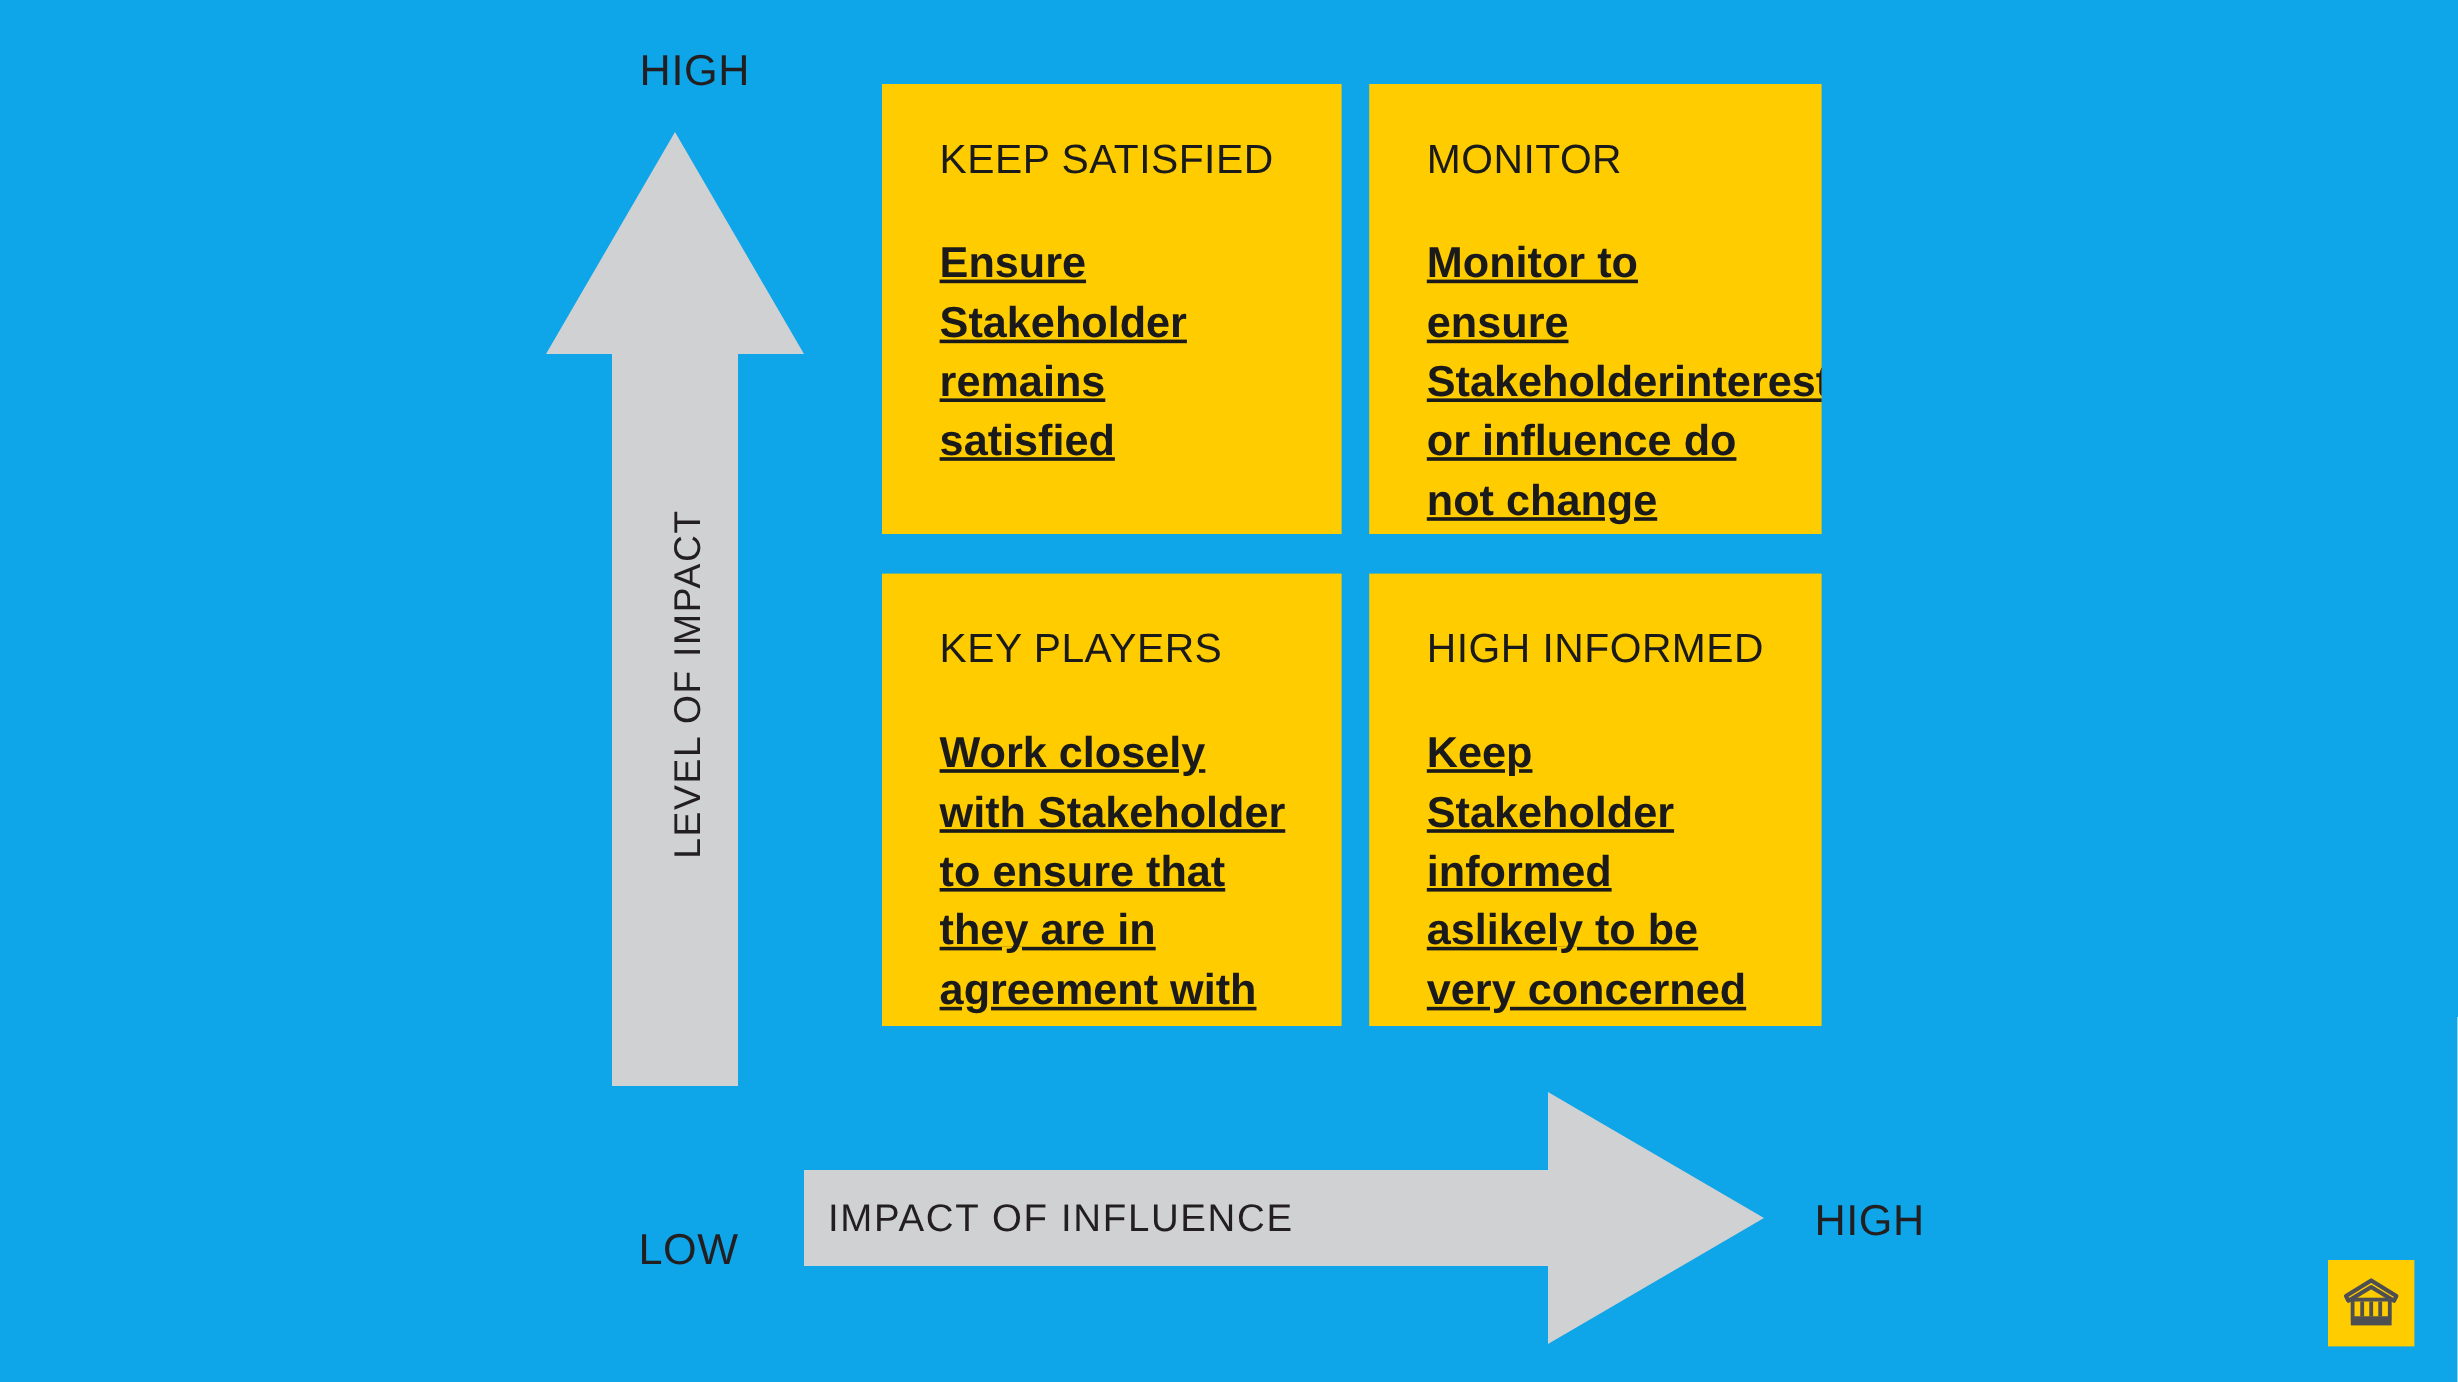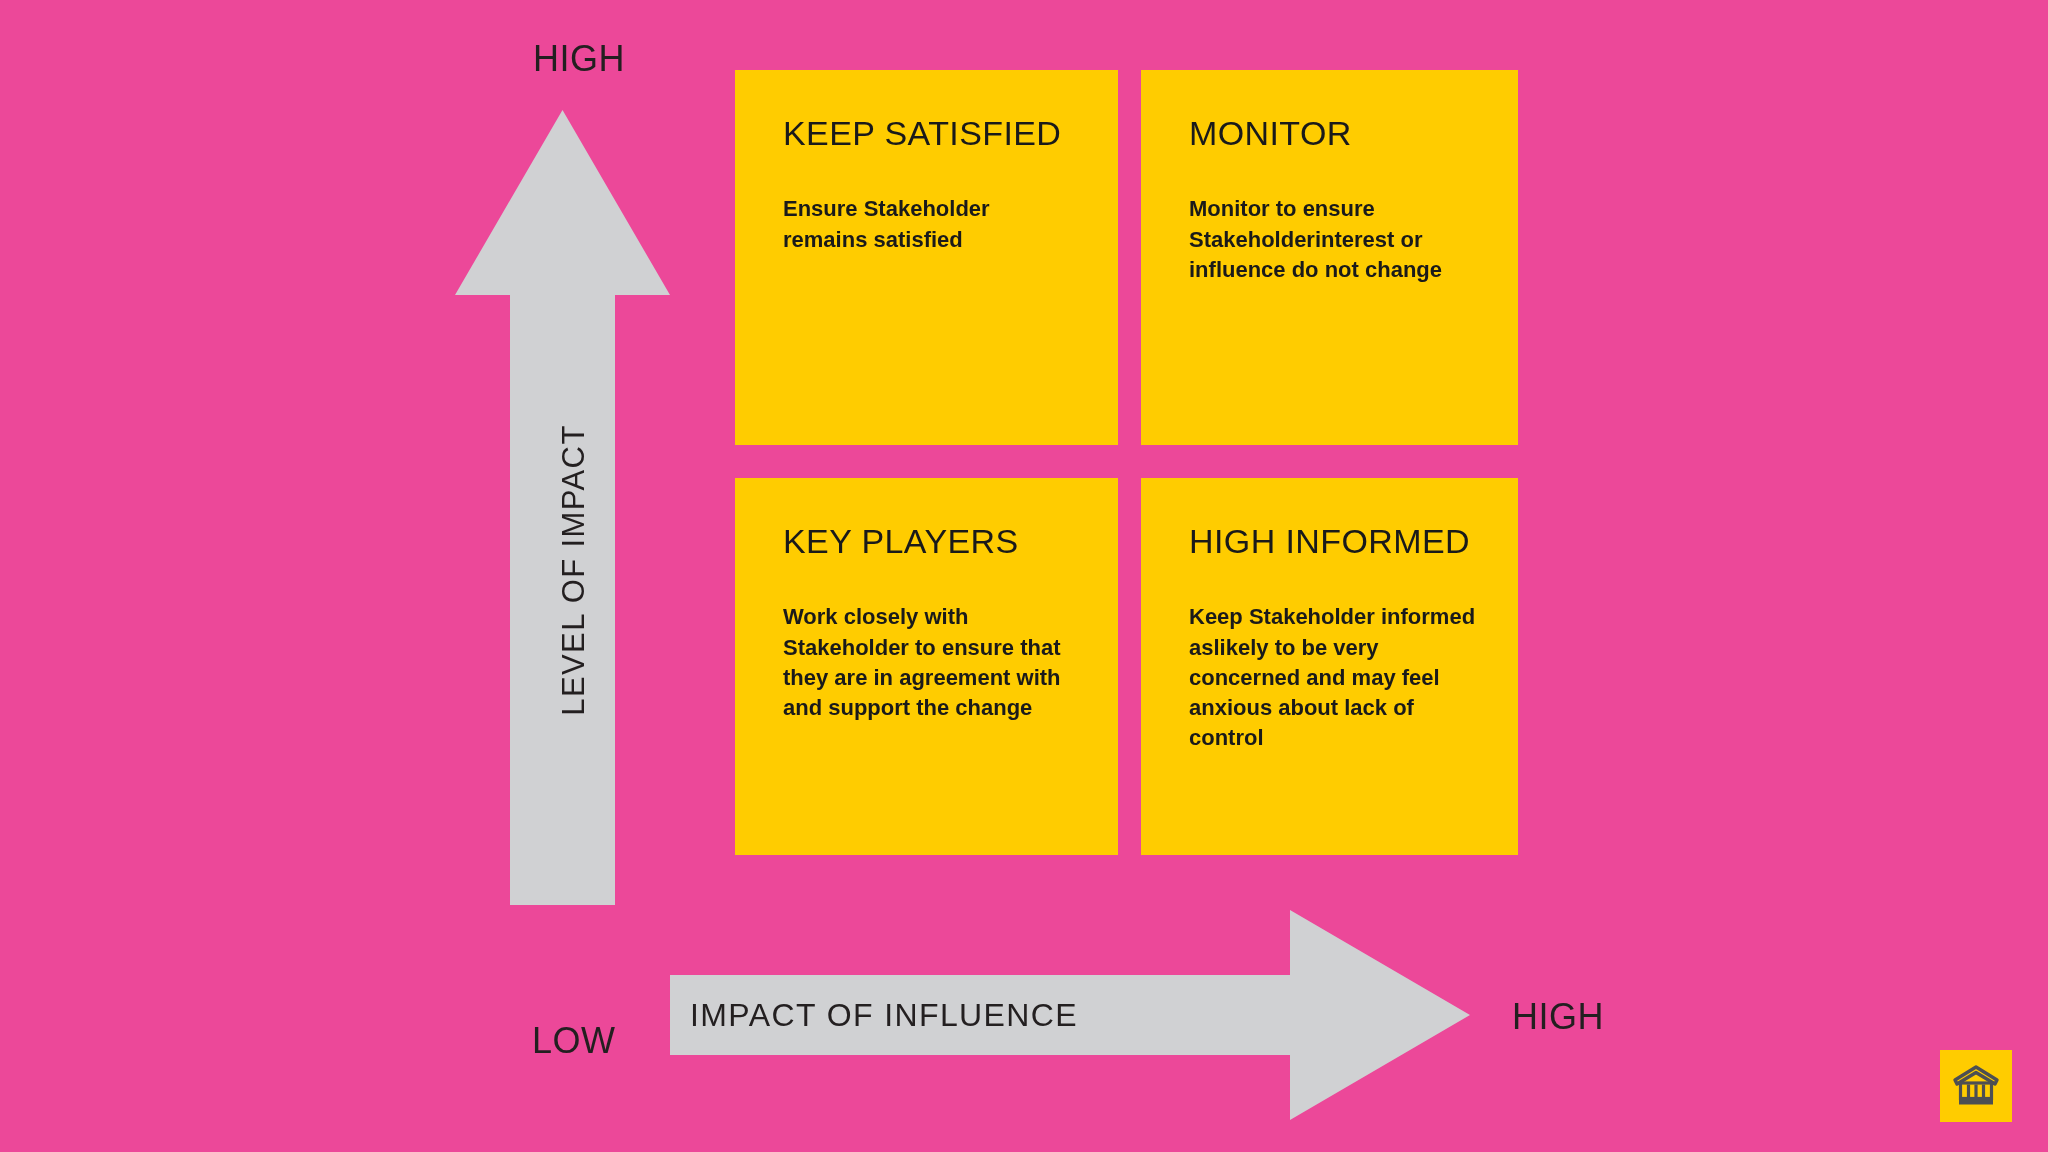--- a/index.html
+++ b/index.html
@@ -8,21 +8,21 @@
     padding: 0;
     background: #ffffff;
   }
   body {
     font-family: "Liberation Sans", sans-serif;
   }
   #canvas {
     position: relative;
     width: 2048px;
     height: 1152px;
-    background: #ec4899;
+    background: #0ea5e9;
     overflow: hidden;
   }
 
   
   .axis-arrow {
     position: absolute;
     pointer-events: none;
   }
   #vertical-axis-arrow {
     left: 455px;
@@ -112,26 +112,27 @@
   .quadrant-title {
     font-size: 34px;
     font-weight: 400;
     color: #1a1a1a;
     letter-spacing: 0.4px;
     line-height: 1.1;
     margin: 0 0 42px 0;
     white-space: nowrap;
   }
   .quadrant-body {
-    font-size: 22px;
+    font-size: 36px;
     font-weight: bold;
     color: #1a1a1a;
     line-height: 1.37;
     margin: 0;
     max-width: 310px;
+    text-decoration: underline;
   }
 
   
   #logo-badge {
     position: absolute;
     left: 1940px;
     top: 1050px;
     width: 72px;
     height: 72px;
     background: #ffcc00;

